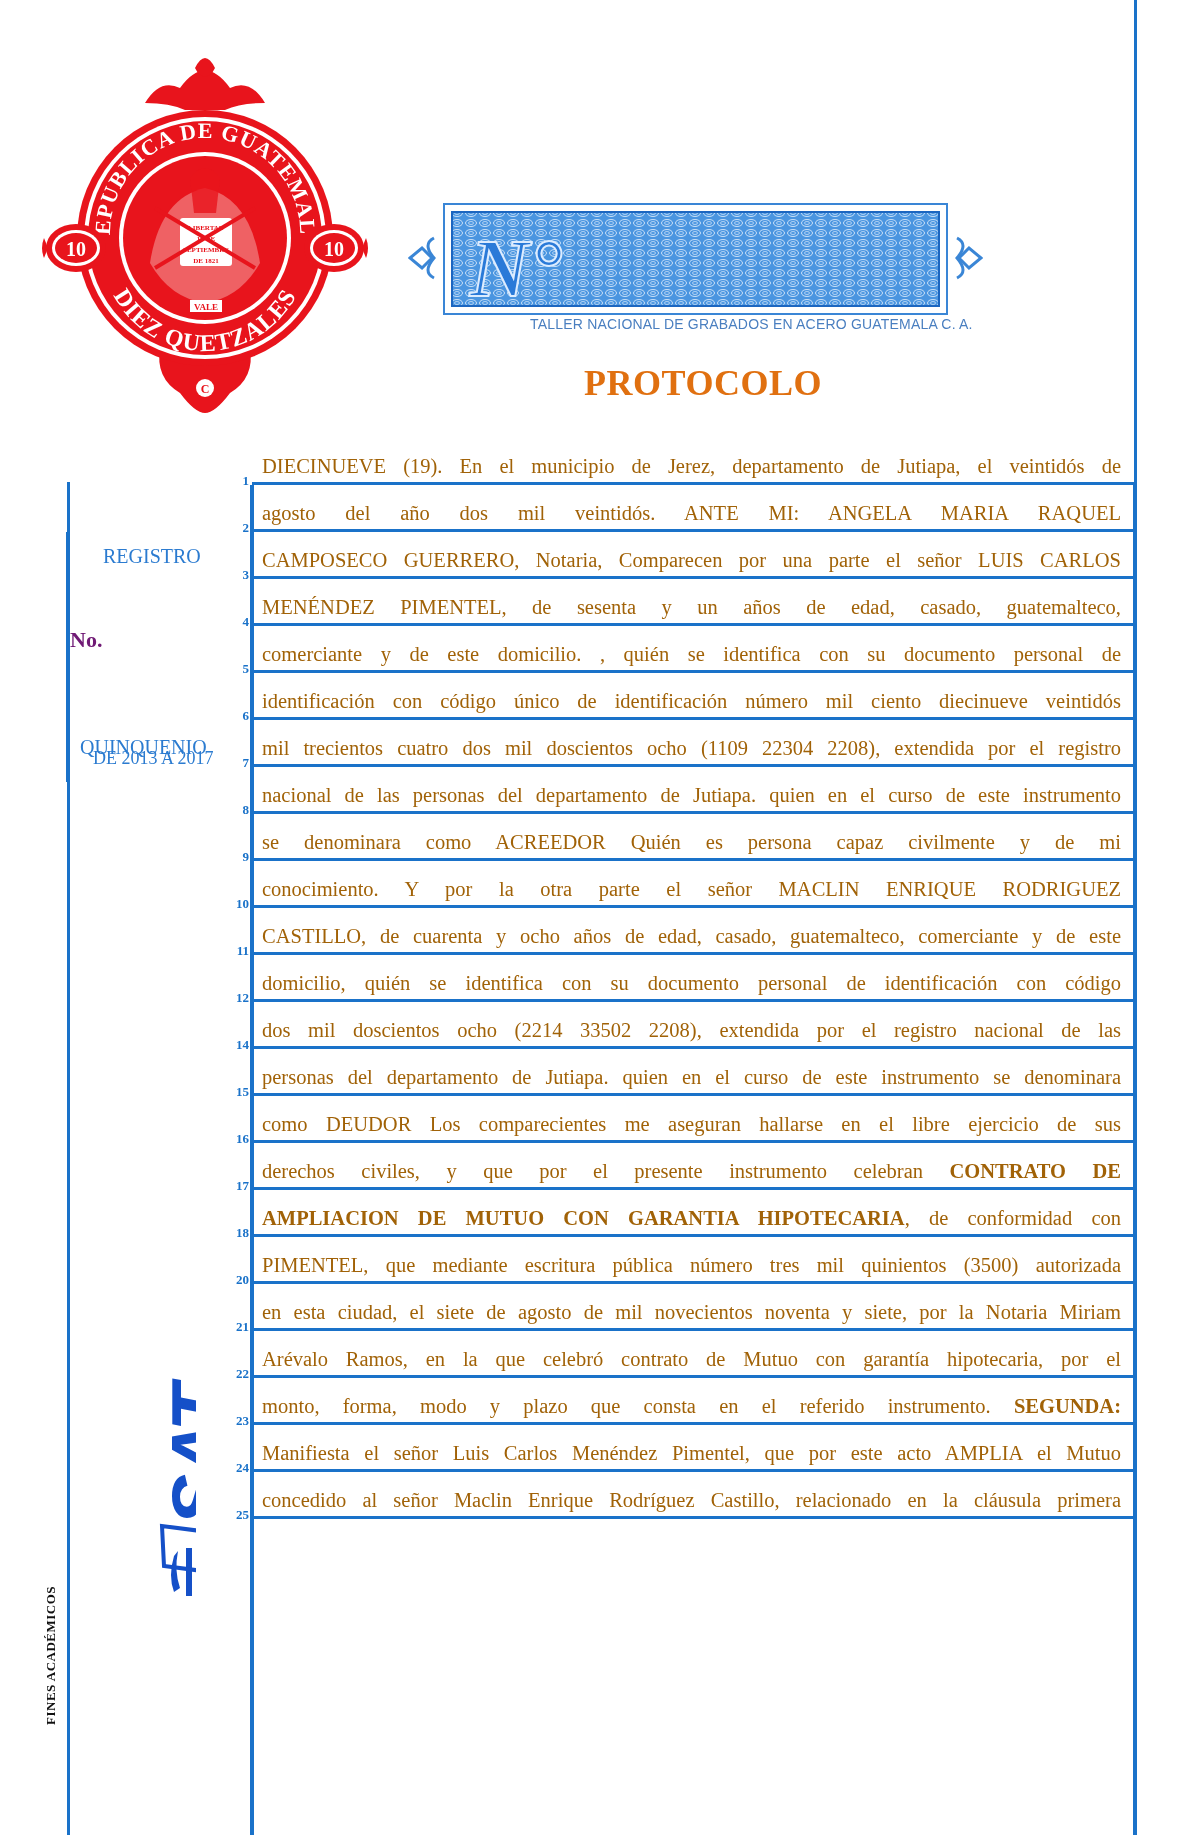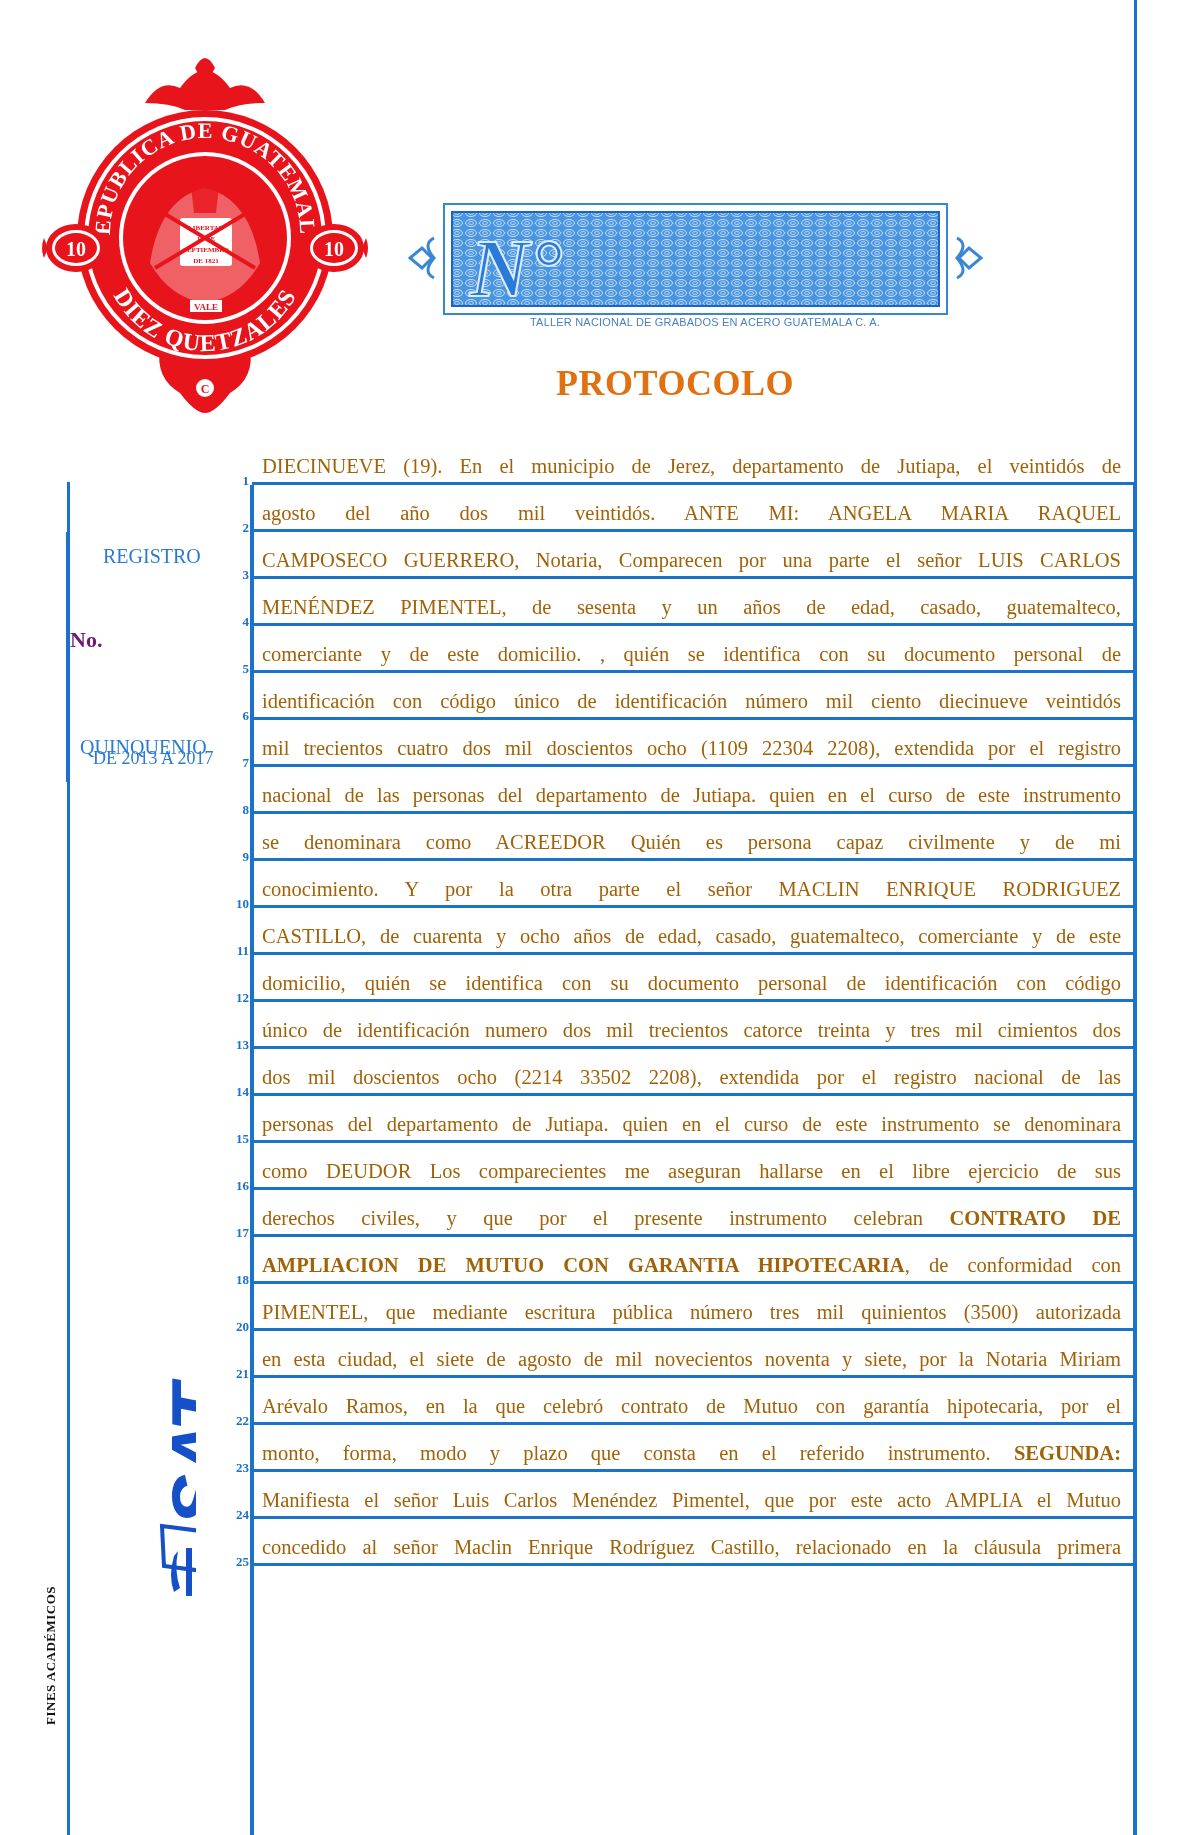--- a/index.html
+++ b/index.html
@@ -24,29 +24,29 @@
     .stamp svg { width: 100%; height: 100%; }
 
     
     .plate {
       left: 408px; top: 198px; width: 575px; height: 122px;
     }
     .plate svg { width: 100%; height: 100%; }
     .plate-caption {
       left: 530px; top: 316px; width: 340px;
       font-family: "Liberation Sans", "DejaVu Sans", sans-serif;
-      font-size: 11px;
+      font-size: 14px;
       color: #4a7fc0;
       letter-spacing: 0.2px;
       white-space: nowrap;
     }
 
     
     .title {
-      left: 500px; top: 362px; width: 350px;
+      left: 528px; top: 362px; width: 350px;
       text-align: center;
       font-family: "Liberation Serif", "DejaVu Serif", serif;
       font-weight: bold;
       font-size: 36px;
       color: #e07010;
       letter-spacing: 0.5px;
     }
 
     
     .frame-right {
@@ -311,25 +311,20 @@
       <span class="num">11</span>
       <div class="text"><span>CASTILLO, de cuarenta y ocho años de edad, casado, guatemalteco, comerciante y de este</span></div>
       <div class="underline"></div>
     </div>
     <div class="row">
       <span class="num">12</span>
       <div class="text"><span>domicilio, quién se identifica con su documento personal de identificación con código</span></div>
       <div class="underline"></div>
     </div>
     <div class="row">
-      <span class="num">13</span>
-      <div class="text"><span>único de identificación numero dos mil trecientos catorce treinta y tres mil cimientos dos</span></div>
-      <div class="underline"></div>
-    </div>
-    <div class="row">
       <span class="num">14</span>
       <div class="text"><span>dos mil doscientos ocho (2214 33502 2208), extendida por el registro nacional de las</span></div>
       <div class="underline"></div>
     </div>
     <div class="row">
       <span class="num">15</span>
       <div class="text"><span>personas del departamento de Jutiapa. quien en el curso de este instrumento  se denominara</span></div>
       <div class="underline"></div>
     </div>
     <div class="row">

